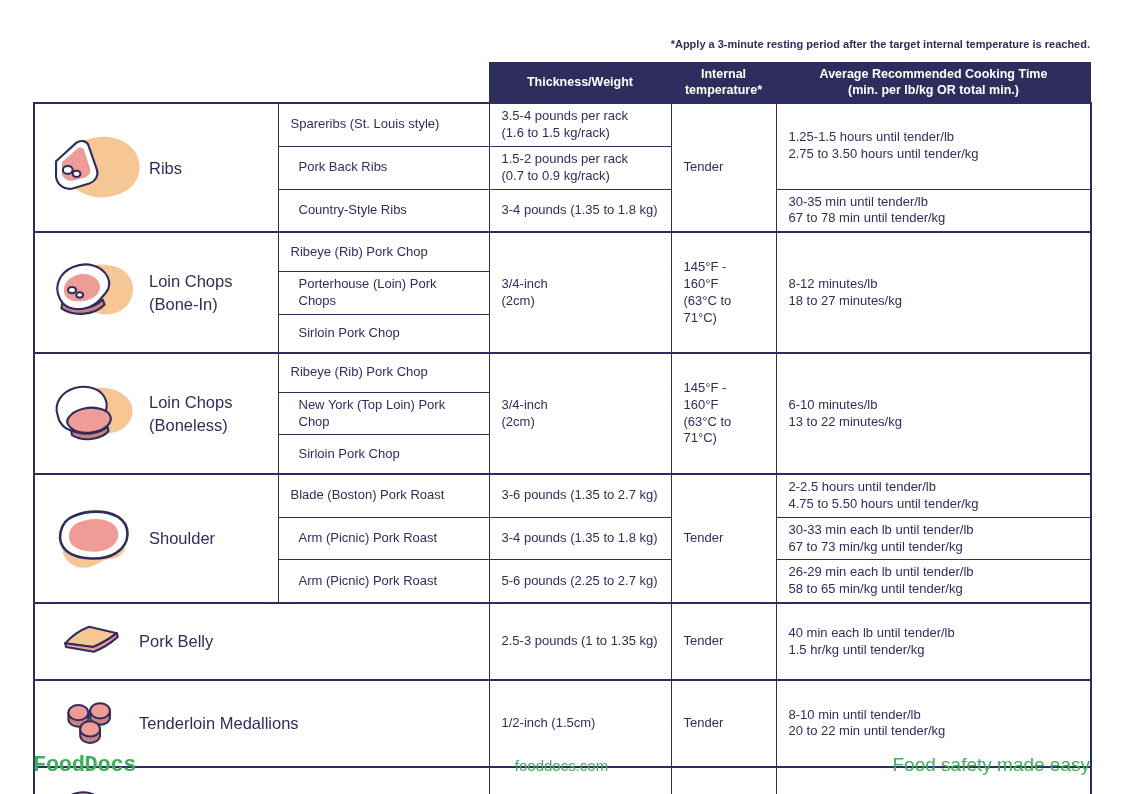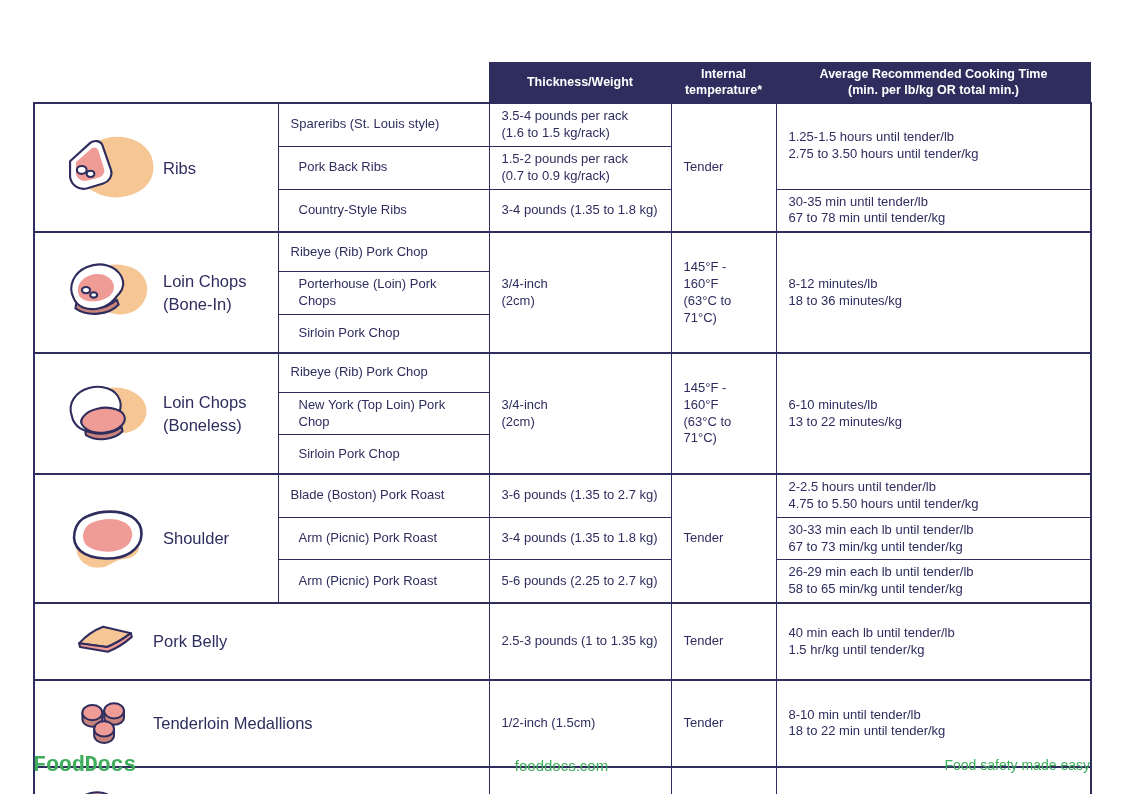--- a/index.html
+++ b/index.html
@@ -25,43 +25,44 @@
   td{border:1px solid var(--navy);color:var(--navy);font-size:13px;line-height:1.3;
      vertical-align:middle;padding:4px 12px;white-space:pre-line;}
   tr.grow{height:39px;}
   tr.srow{height:40px;margin-top:25px;}
   tr.major > td{border-top:2px solid var(--navy);}
   tbody tr:last-child td{border-bottom:2px solid var(--navy);}
   td.first{border-left:2px solid var(--navy);}
   td.last{border-right:2px solid var(--navy);}
   td.lt{border-top:1px solid var(--div);padding-left:20px;}
 
-  td.gc,td.nc{padding:2px 22px;}
+  td.gc,td.nc{padding:2px 8px;}
   .cellflex{display:flex;align-items:center;}
   .iconbox{width:106px;display:flex;justify-content:center;align-items:center;flex:0 0 auto;}
   .iconbox.small{width:96px;}
   .gname{font-size:16.5px;line-height:1.35;white-space:pre-line;}
   .rname{font-size:16.5px;}
 
   svg{display:block;}
   .f-peach{fill:var(--peach);} .f-pink{fill:var(--pink);} .f-mauve{fill:var(--mauve);} .f-white{fill:#fff;}
   .s-navy{stroke:var(--navy);stroke-width:2.2;stroke-linejoin:round;stroke-linecap:round;}
   .s-thick{stroke:var(--navy);stroke-width:2.8;stroke-linejoin:round;}
   .s-none{stroke:none;}
 
   .footer{position:absolute;left:33px;top:750px;width:1057px;height:30px;display:flex;align-items:center;}
   .logo{font-size:22px;font-weight:800;color:var(--green);letter-spacing:-.3px;font-family:Liberation Mono, monospace;}
   .url{position:absolute;left:50%;transform:translateX(-50%);font-size:15px;color:var(--green);text-align:right;}
-  .tagline{margin-left:auto;font-size:14px;color:var(--green);}
+  .tagline{margin-left:auto;font-size:19px;color:var(--green);}
 </style>
 </head>
 <body>
 
 <div class="page">
 
+  <div class="note">*Apply a 3-minute resting period after the target internal temperature is reached.</div>
 
   <table class="braise">
     <colgroup>
         <col class="c1">
         <col class="c2">
         <col class="c3">
         <col class="c4">
         <col class="c5">
       </colgroup>
     <thead>
@@ -126,21 +127,21 @@
             <span class="gname">Loin Chops
 (Bone-In)</span>
           </div>
         </td>
         <td class="sub">Ribeye (Rib) Pork Chop</td>
         <td class="thk" rowspan="3">3/4-inch
 (2cm)</td>
         <td class="temp" rowspan="3">145°F - 160°F
 (63°C to 71°C)</td>
         <td class="time last" rowspan="3">8-12 minutes/lb
-18 to 36 minutes/kg</td>
+18 to 27 minutes/kg</td>
       </tr>
       <tr class="grow">
         <td class="sub lt">Porterhouse (Loin) Pork Chops</td>
       </tr>
       <tr class="grow">
         <td class="sub lt">Sirloin Pork Chop</td>
       </tr>
 
       <tr class="grow major">
         <td class="gc first" rowspan="3">
@@ -234,21 +235,21 @@
                 <path class="f-mauve s-navy" d="M20 32 v7 a11 8.5 0 0 0 22 0 v-7"></path>
                 <ellipse class="f-pink s-navy" cx="31" cy="32" rx="11" ry="8.5"></ellipse>
               </svg>
             </span>
             <span class="rname">Tenderloin Medallions</span>
           </div>
         </td>
         <td class="thk">1/2-inch (1.5cm)</td>
         <td class="temp">Tender</td>
         <td class="time last">8-10 min until tender/lb
-18 to 22 min until tender/kg</td>
+20 to 22 min until tender/kg</td>
       </tr>
 
       <tr class="srow major">
         <td class="nc first" colspan="2">
           <div class="cellflex">
             <span class="iconbox small">
               <svg width="62" height="42" viewBox="0 0 68 46">
                 <ellipse class="f-pink s-navy" cx="23" cy="17" rx="19" ry="11" transform="rotate(-7 23 17)"></ellipse>
                 <circle class="f-white s-none" cx="14" cy="14" r="1.4"></circle>
                   <circle class="f-white s-none" cx="22" cy="11" r="1.4"></circle>

